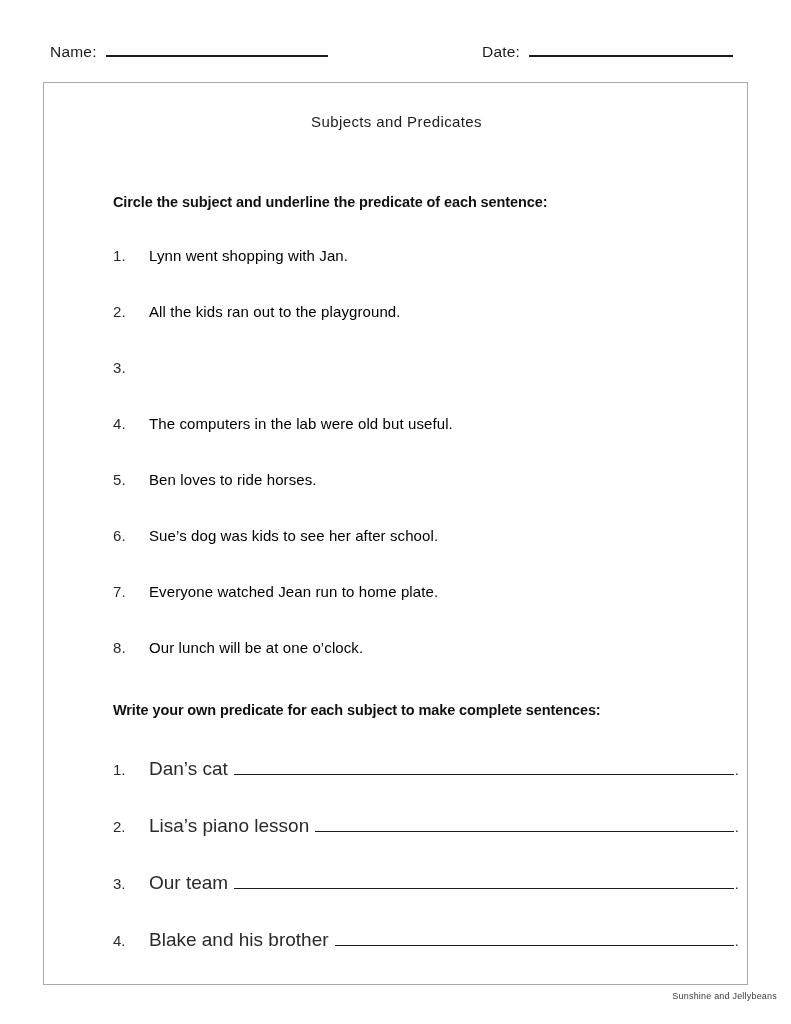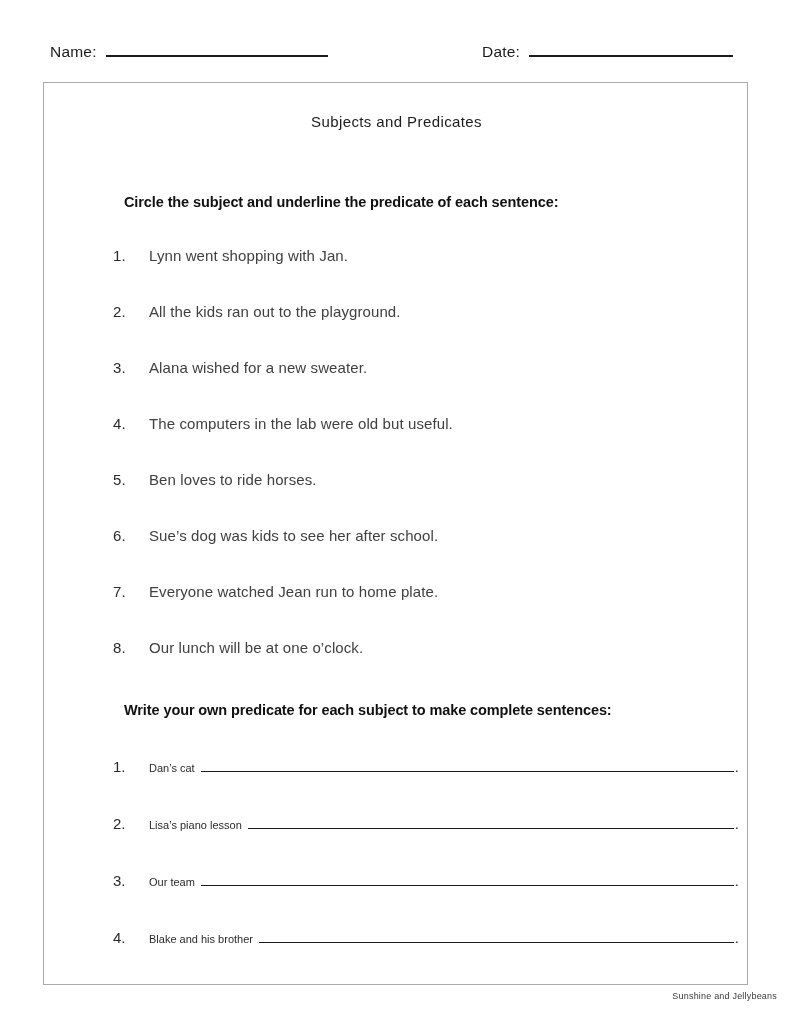--- a/index.html
+++ b/index.html
@@ -73,21 +73,20 @@
 
   
   .instruction {
     position: absolute;
     left: 69px;
     font-size: 14.5px;
     font-weight: bold;
     letter-spacing: -0.1px;
     color: #111111;
     white-space: nowrap;
-    margin-left: 11px;
   }
   .instruction-1 { top: 111px; }
   .instruction-2 { top: 619px; }
 
   
   .item {
     position: absolute;
     left: 69px;
     width: 620px;
     height: 22px;
@@ -102,42 +101,42 @@
     width: 28px;
     font-size: 15px;
     color: #2a2a2a;
   }
   .item-text {
     position: absolute;
     left: 36px;
     top: 0;
     white-space: nowrap;
     font-size: 15px;
-    color: #404040;
+    color: #000000;
   }
 
   
   .fill-item {
     position: absolute;
     left: 69px;
     width: 626px;
     height: 22px;
     display: flex;
     align-items: baseline;
     font-size: 15px;
     color: #2a2a2a;
   }
   .fill-num {
     width: 36px;
     flex: 0 0 36px;
     font-size: 15px;
   }
   .fill-text {
     white-space: nowrap;
-    font-size: 11px;
+    font-size: 19px;
   }
   .fill-rule {
     flex: 1 1 auto;
     border-bottom: 1.6px solid #1c1c1c;
     height: 13px;
     margin: 0 1px 0 6px;
   }
   .fill-period {
     flex: 0 0 auto;
     font-size: 15px;
@@ -179,21 +178,20 @@
   <div class="item" style="top:164px;">
     <span class="item-num">1.</span>
     <span class="item-text">Lynn went shopping with Jan.</span>
   </div>
   <div class="item" style="top:220px;">
     <span class="item-num">2.</span>
     <span class="item-text">All the kids ran out to the playground.</span>
   </div>
   <div class="item" style="top:276px;">
     <span class="item-num">3.</span>
-    <span class="item-text">Alana wished for a new sweater.</span>
   </div>
   <div class="item" style="top:332px;">
     <span class="item-num">4.</span>
     <span class="item-text">The computers in the lab were old but useful.</span>
   </div>
   <div class="item" style="top:388px;">
     <span class="item-num">5.</span>
     <span class="item-text">Ben loves to ride horses.</span>
   </div>
   <div class="item" style="top:444px;">

